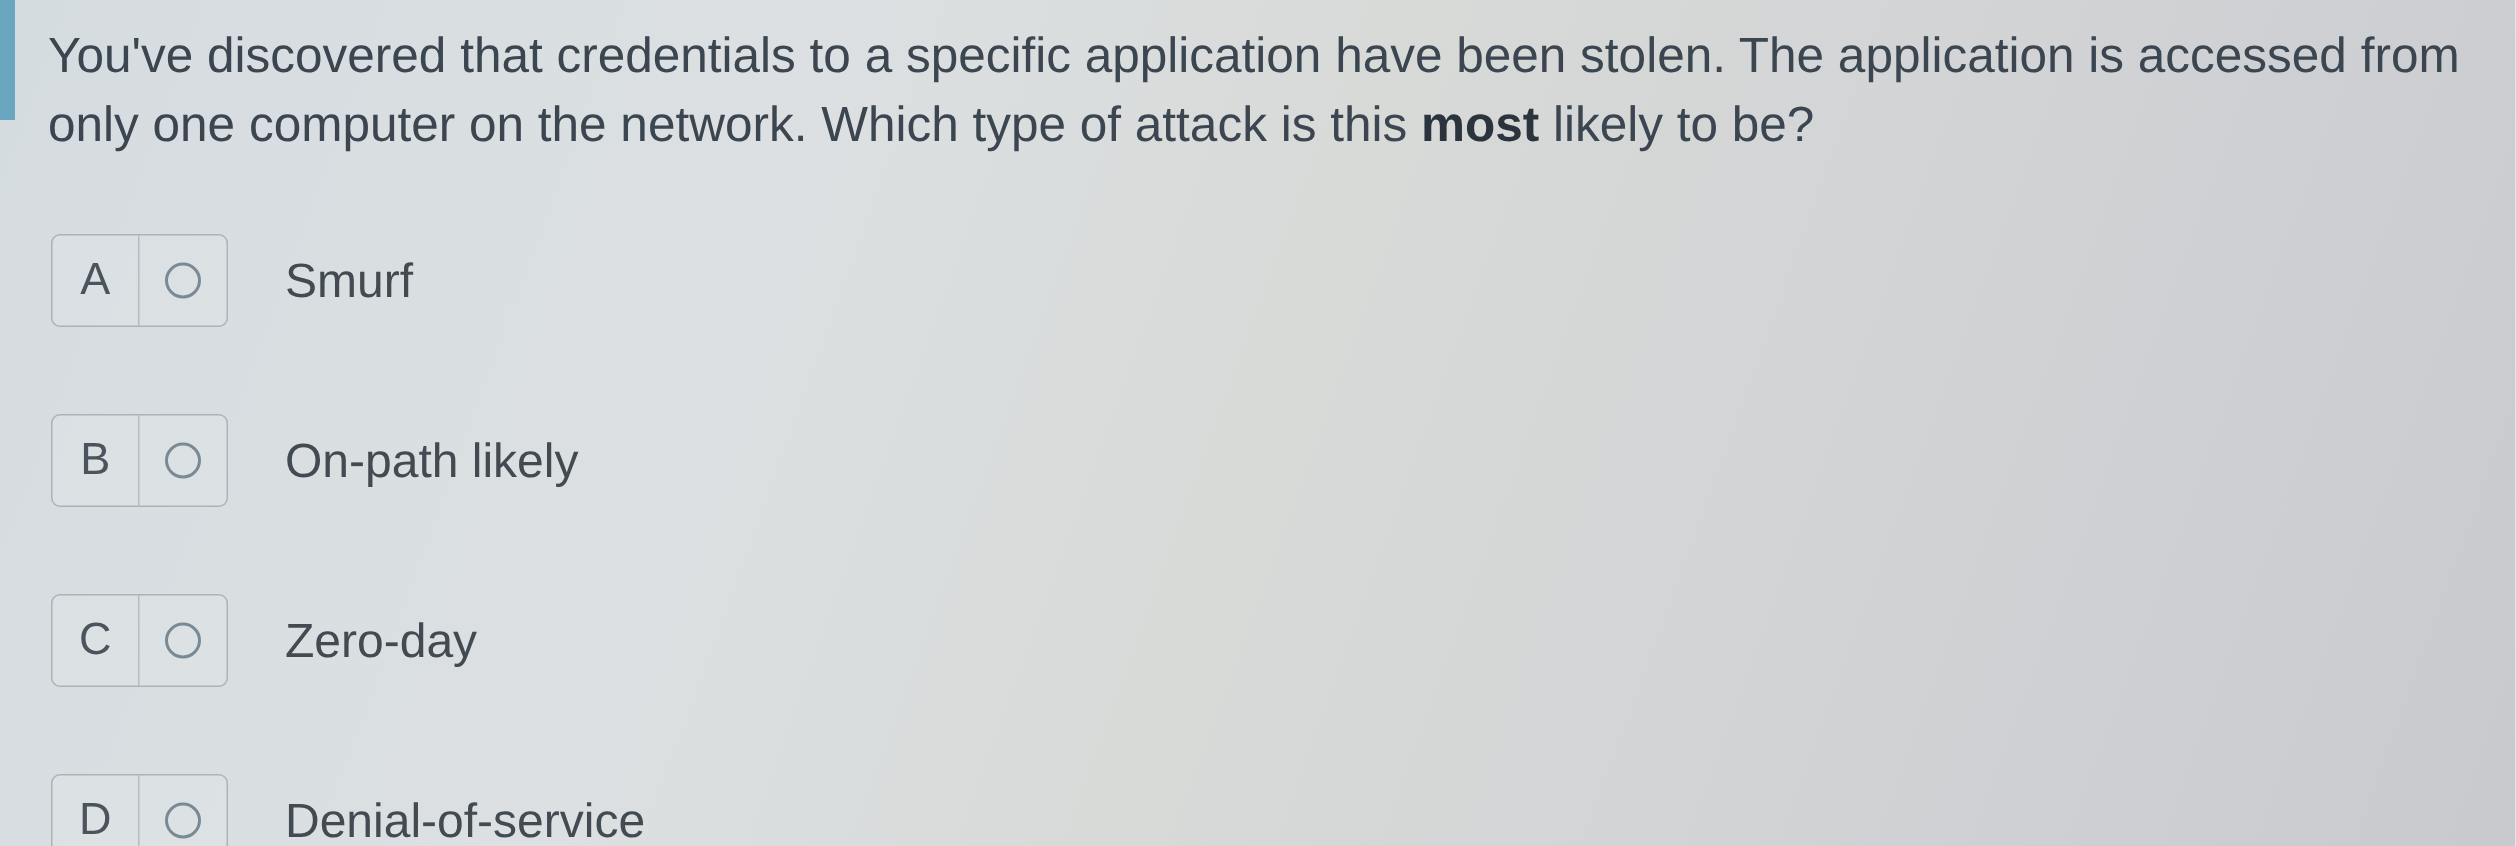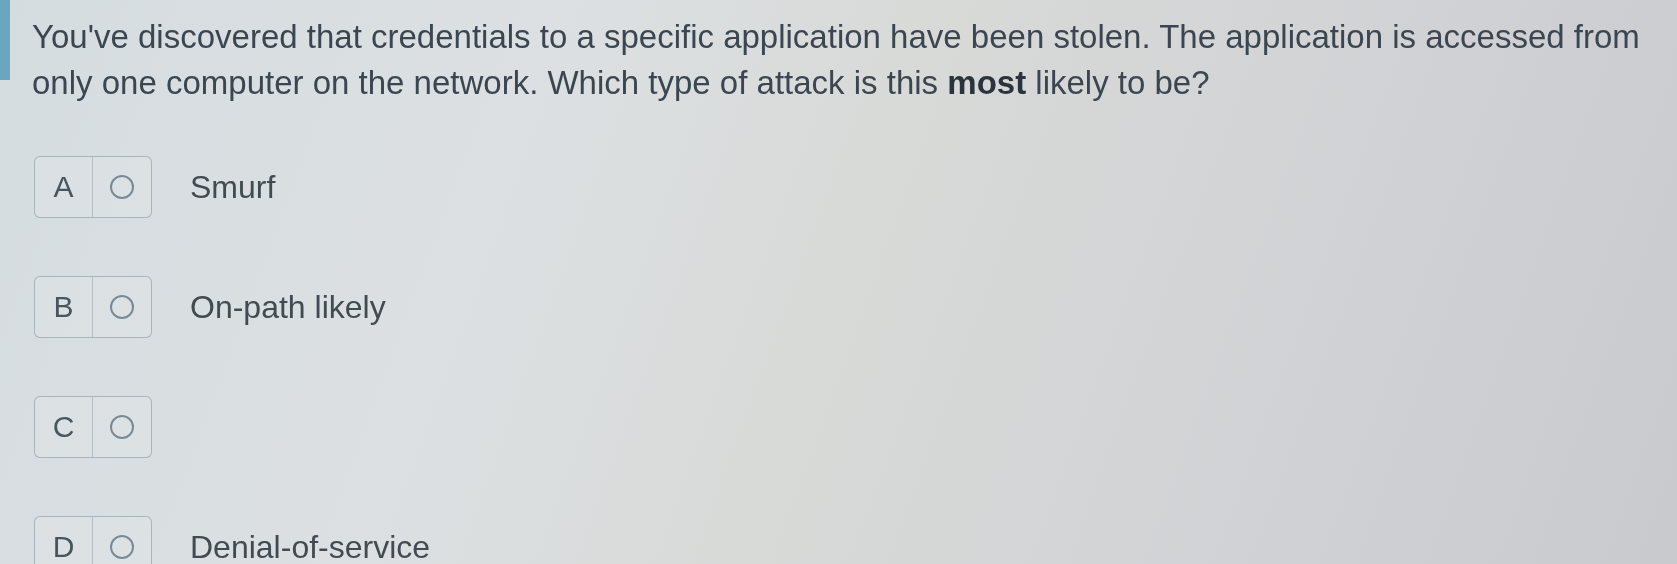--- a/index.html
+++ b/index.html
@@ -105,20 +105,21 @@
     <div class="answer-text">On-path likely</div>
   </div>
 
   <div class="option-row">
     <div class="option-box">
       <div class="letter-cell">C</div>
       <div class="radio-cell">
         <div class="radio-circle"></div>
       </div>
     </div>
+    <div class="answer-text">Zero-day</div>
   </div>
 
   <div class="option-row" style="margin-bottom:0">
     <div class="option-box">
       <div class="letter-cell">D</div>
       <div class="radio-cell">
         <div class="radio-circle"></div>
       </div>
     </div>
     <div class="answer-text">Denial-of-service</div>

